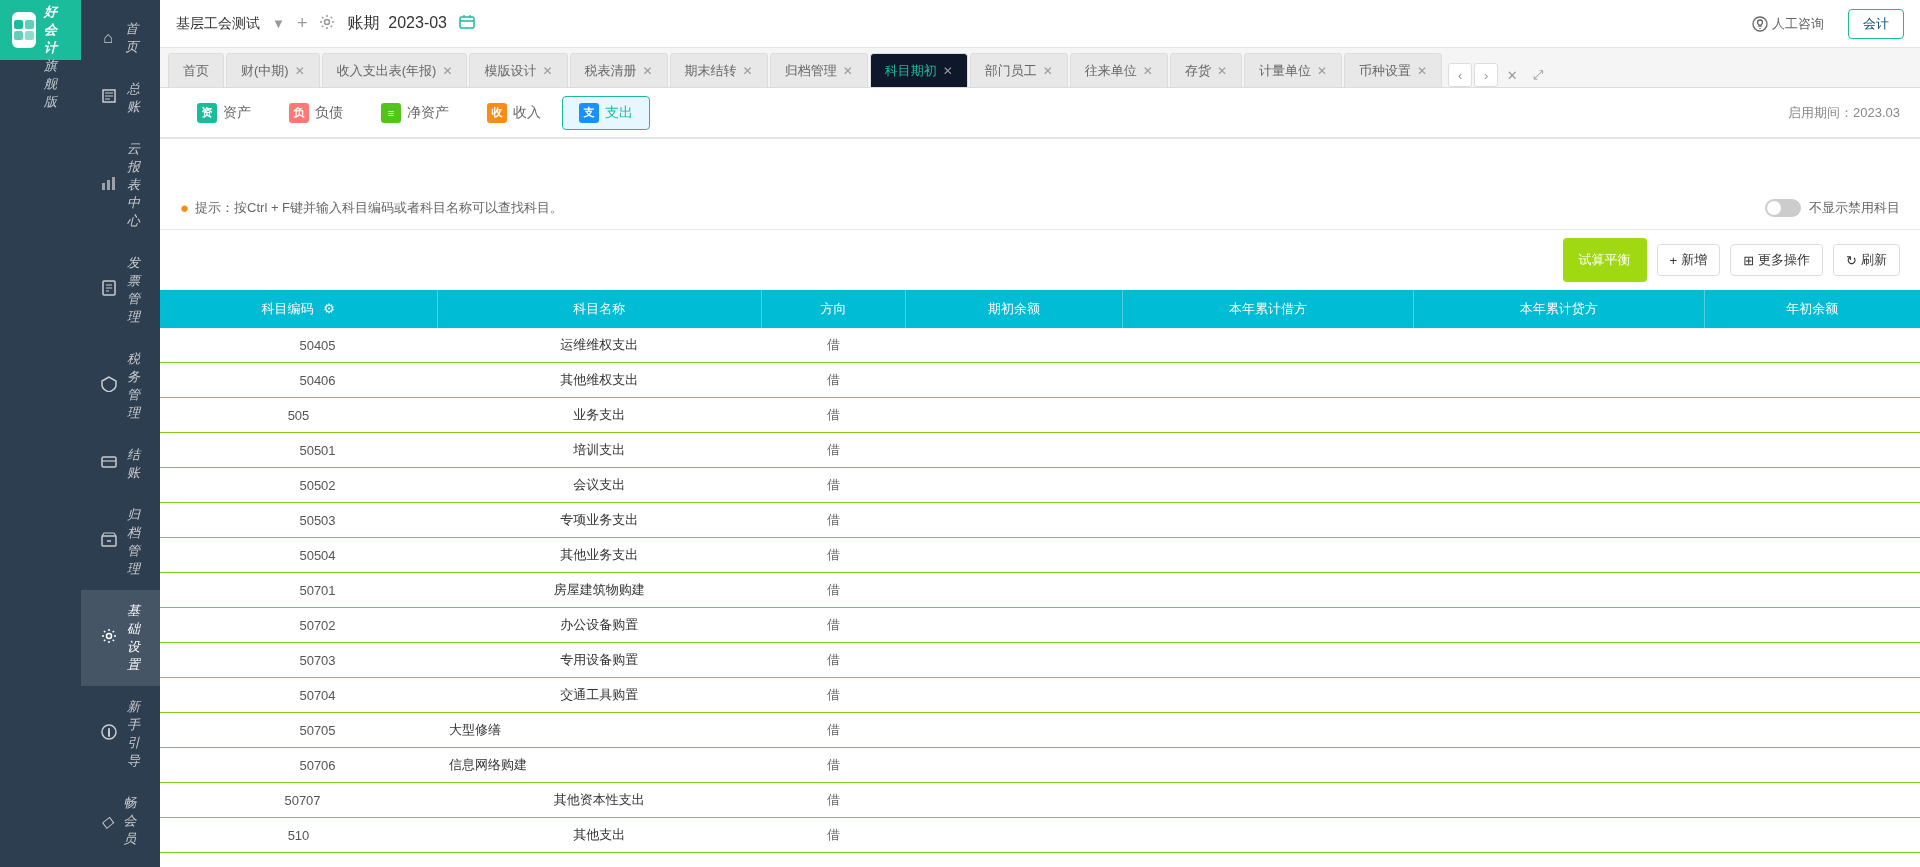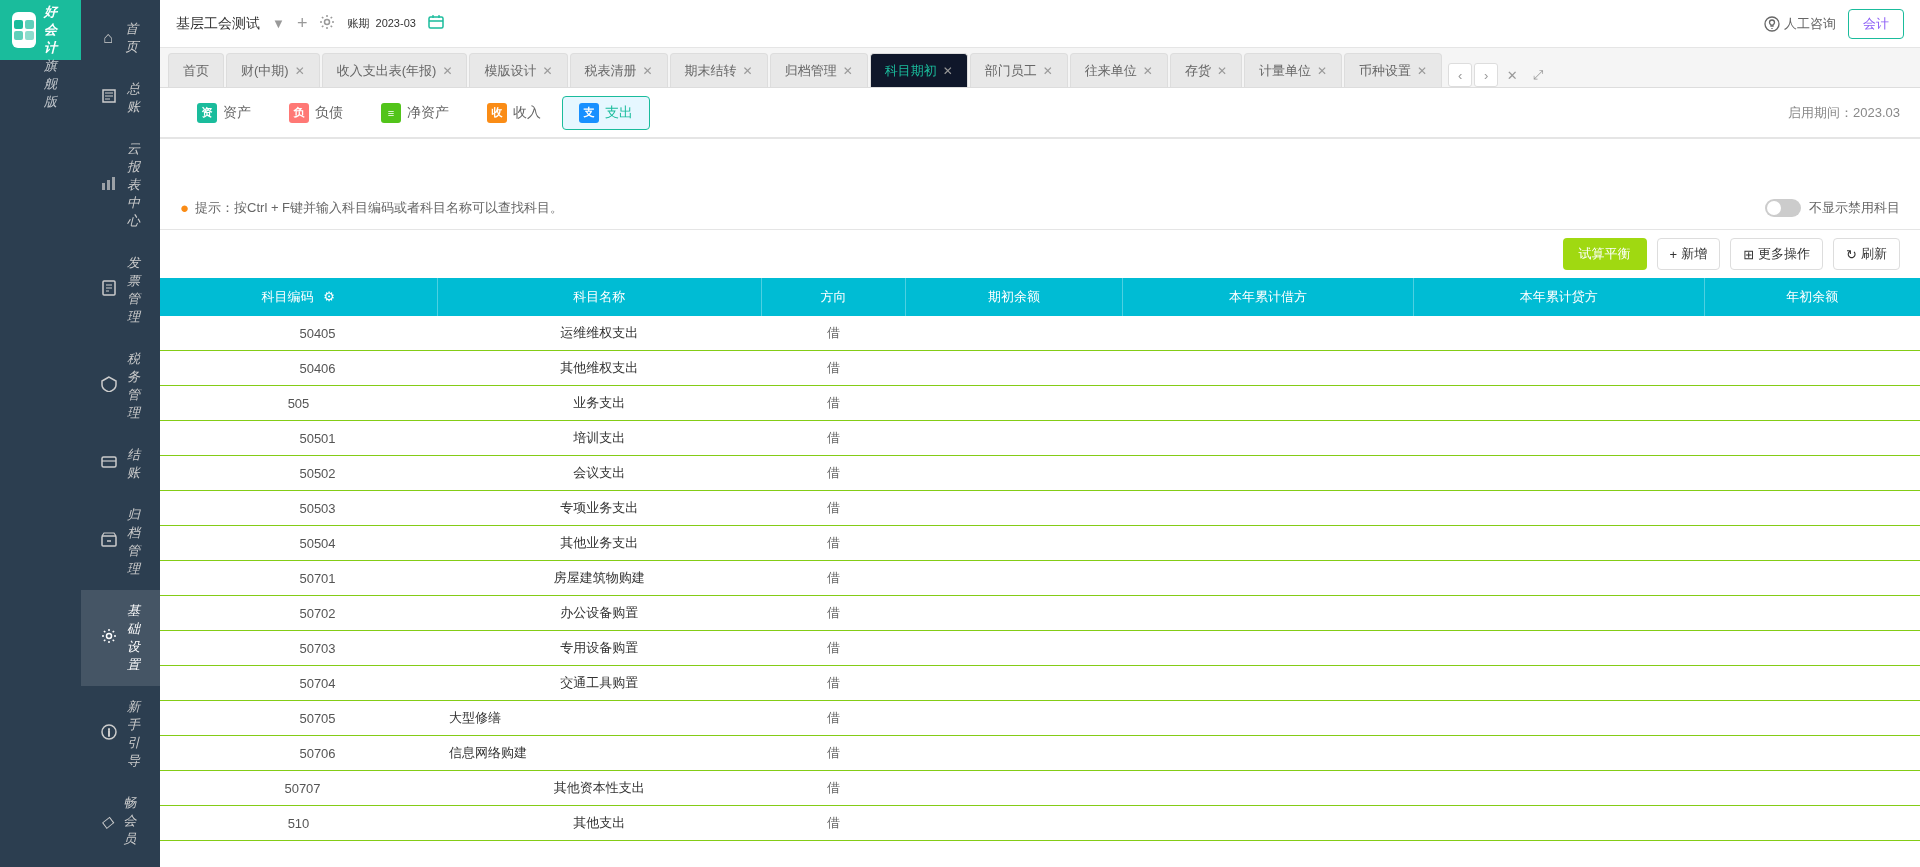--- a/index.html
+++ b/index.html
@@ -18,26 +18,26 @@
 
     
     .main { flex: 1; display: flex; flex-direction: column; overflow: hidden; }
 
     
     .top-header { height: 48px; background: #fff; display: flex; align-items: center; padding: 0 16px; gap: 12px; border-bottom: 1px solid #e5e5e5; flex-shrink: 0; }
     .company-name { font-size: 14px; color: #333; font-weight: 500; }
     .header-dropdown { color: #999; cursor: pointer; }
     .header-add { color: #999; cursor: pointer; font-size: 18px; }
     .header-settings { color: #999; cursor: pointer; }
-    .header-period { color: #666; font-size: 11px; }
+    .header-period { color: #666; font-size: 16px; }
     .header-period span { color: #333; font-weight: 500; }
     .header-calendar { color: #1abc9c; cursor: pointer; }
-    .header-right { margin-left: auto; display: flex; align-items: center; gap: 12px; }
+    .header-right { margin-left: auto; display: flex; align-items: center; gap: 24px; }
     .btn-consult { display: flex; align-items: center; gap: 4px; color: #666; cursor: pointer; font-size: 13px; }
-    .btn-accountant { height: 30px; padding: 0 14px; background: transparent; border: 1.5px solid #1abc9c; color: #8b5cf6; border-radius: 4px; cursor: pointer; font-size: 13px; font-weight: 500; }
+    .btn-accountant { height: 30px; padding: 0 14px; background: transparent; border: 1.5px solid #1abc9c; color: #0c4a6e; border-radius: 4px; cursor: pointer; font-size: 13px; font-weight: 500; }
 
     
     .tab-bar { height: 40px; background: #f5f5f5; display: flex; align-items: flex-end; padding: 0 8px; border-bottom: 1px solid #ddd; flex-shrink: 0; overflow: hidden; }
     .tab-item { height: 34px; padding: 0 14px; display: flex; align-items: center; gap: 6px; cursor: pointer; background: #e8e8e8; border: 1px solid #ddd; border-bottom: none; border-radius: 4px 4px 0 0; color: #666; font-size: 13px; margin-right: 2px; white-space: nowrap; }
     .tab-item.active { background: #0f172a; color: #1abc9c; border-color: #ddd; }
     .tab-item .tab-close { color: #999; font-size: 12px; cursor: pointer; }
     .tab-nav-btns { display: flex; align-items: center; gap: 2px; margin-left: 4px; }
     .tab-nav-btn { width: 24px; height: 24px; display: flex; align-items: center; justify-content: center; cursor: pointer; color: #999; border: 1px solid #ddd; background: #fff; border-radius: 3px; }
     .tab-close-all { width: 24px; height: 24px; display: flex; align-items: center; justify-content: center; cursor: pointer; color: #999; }
     .tab-expand { width: 24px; height: 24px; display: flex; align-items: center; justify-content: center; cursor: pointer; color: #999; }
@@ -54,21 +54,21 @@
     .tab-liability .tab-icon { background: #ff7875; color: #fff; }
     .tab-equity .tab-icon { background: #52c41a; color: #fff; }
     .tab-income .tab-icon { background: #fa8c16; color: #fff; }
     .tab-expense .tab-icon { background: #1890ff; color: #fff; }
     .period-info { margin-left: auto; color: #888; font-size: 13px; }
     .toggle-switch { width: 36px; height: 18px; background: #ccc; border-radius: 9px; cursor: pointer; position: relative; }
     .toggle-switch::after { content: ''; position: absolute; width: 14px; height: 14px; background: #fff; border-radius: 50%; top: 2px; left: 2px; }
 
     
     .action-bar { height: 48px; display: flex; align-items: center; padding: 0 20px; gap: 12px; border-bottom: 1px solid #e5e5e5; background: #fff; flex-shrink: 0; justify-content: flex-end; }
-    .btn-balance { height: 32px; padding: 0 16px; background: #a0d911; border: none; color: #fff; border-radius: 4px; cursor: pointer; font-size: 13px; font-weight: 500; margin-left: 28px; }
+    .btn-balance { height: 44px; padding: 0 16px; background: #a0d911; border: none; color: #fff; border-radius: 4px; cursor: pointer; font-size: 13px; font-weight: 500; margin-left: 28px; }
     .btn-add { height: 32px; padding: 0 12px; background: transparent; border: 1px solid #ddd; color: #333; border-radius: 4px; cursor: pointer; font-size: 13px; display: flex; align-items: center; gap: 4px; }
     .btn-more { height: 32px; padding: 0 12px; background: transparent; border: 1px solid #ddd; color: #333; border-radius: 4px; cursor: pointer; font-size: 13px; display: flex; align-items: center; gap: 4px; }
     .btn-refresh { height: 32px; padding: 0 12px; background: transparent; border: 1px solid #ddd; color: #333; border-radius: 4px; cursor: pointer; font-size: 13px; display: flex; align-items: center; gap: 4px; }
 
     
     .table-container { flex: 1; overflow-y: auto; overflow-x: hidden; }
     .data-table { width: 100%; border-collapse: collapse; }
     .data-table thead tr { background: #00bcd4; color: #fff; }
     .data-table thead th { padding: 10px 12px; text-align: center; font-weight: 500; font-size: 13px; border-right: 1px solid rgba(255,255,255,0.3); white-space: nowrap; }
     .data-table thead th:last-child { border-right: none; }

